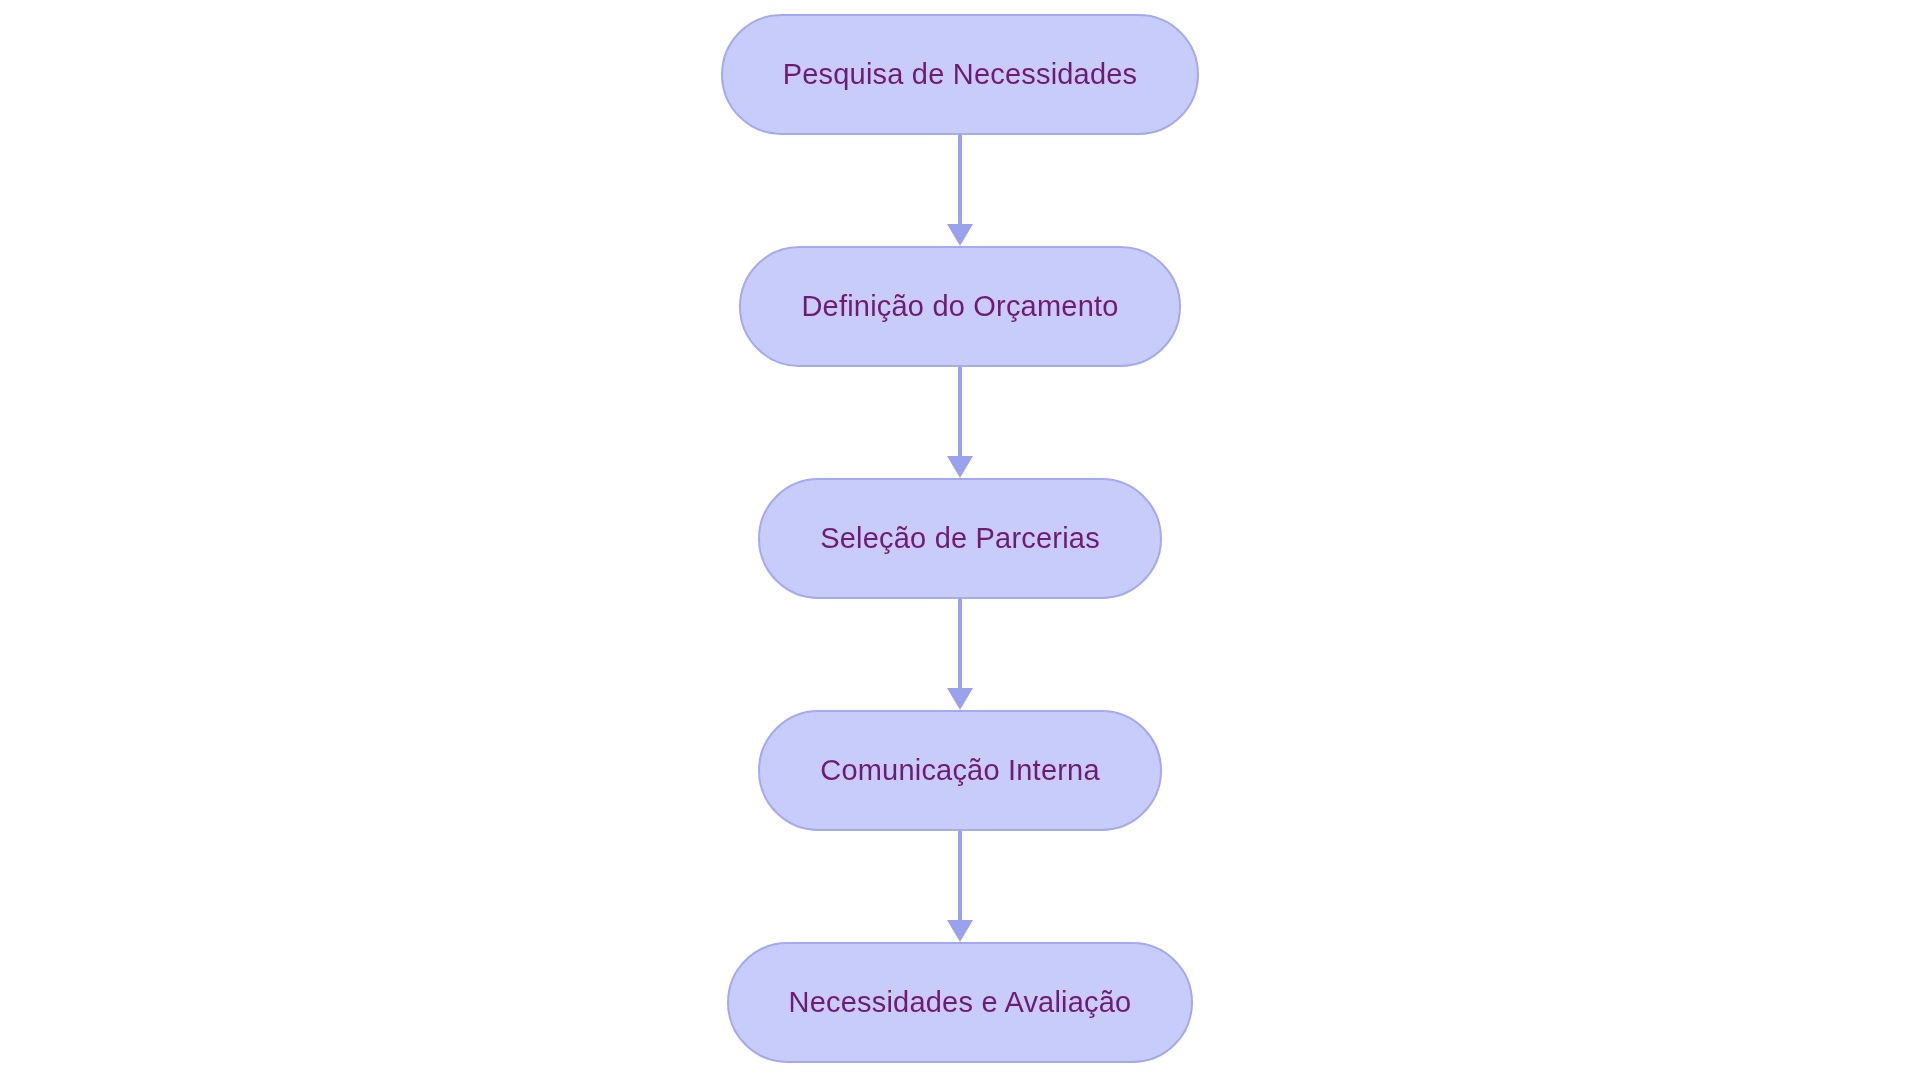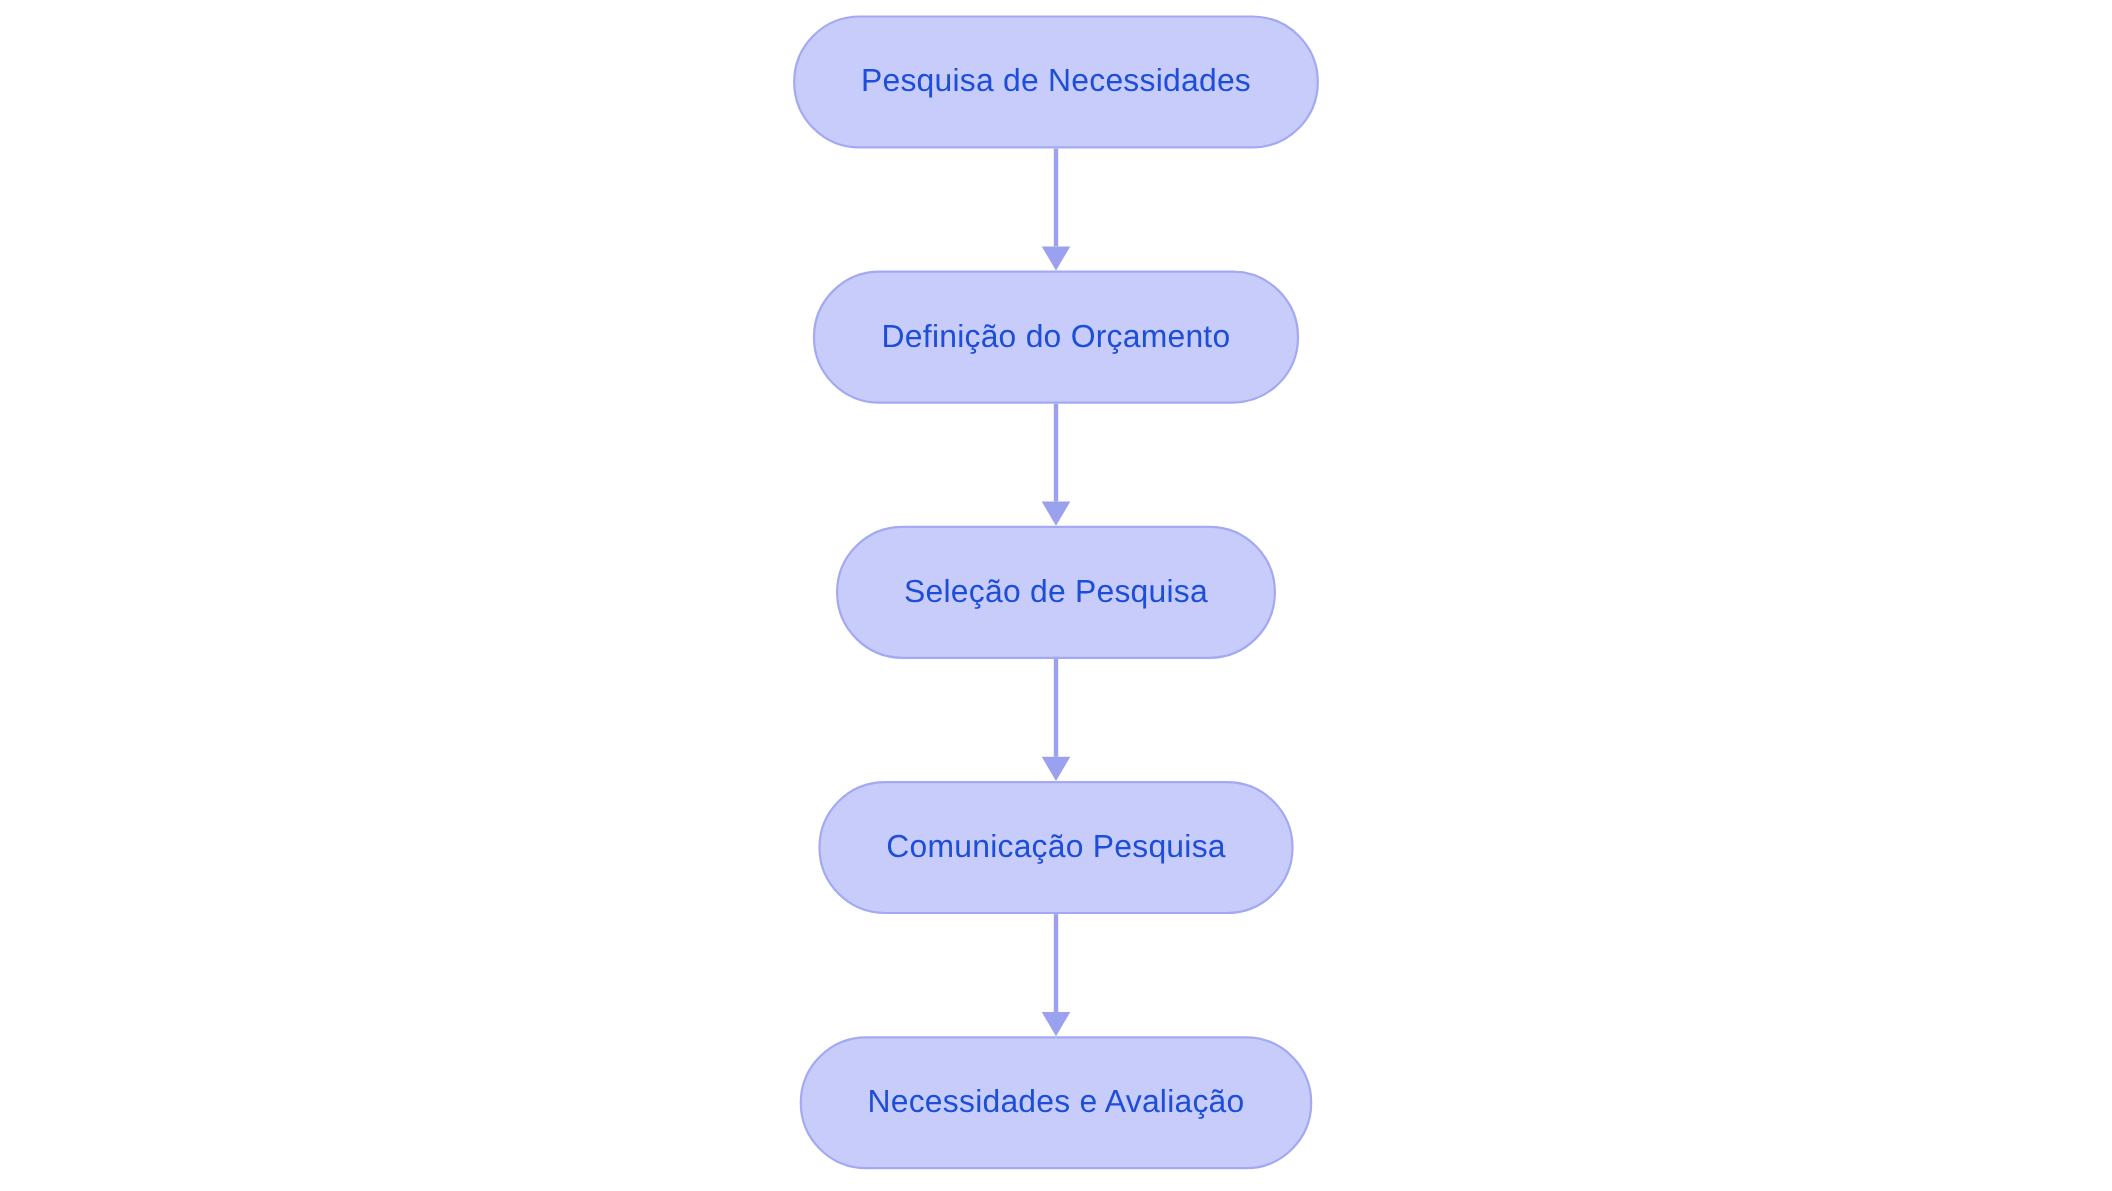--- a/index.html
+++ b/index.html
@@ -46,21 +46,21 @@
     border: 2px solid #a3a9f2;
     border-radius: 62px;
     padding: 0 60px;
     white-space: nowrap;
   }
 
   .flow-node-label {
     font-family: "Liberation Sans", sans-serif;
     font-size: 29px;
     line-height: 1;
-    color: #1d4ed8;
+    color: #701a75;
     letter-spacing: 0.2px;
     white-space: nowrap;
   }
 
   .flow-connector {
     position: relative;
     width: 30px;
     height: 111px;
     display: flex;
     align-items: flex-start;
@@ -107,30 +107,30 @@
     <div class="flow-node">
       <span class="flow-node-label">Definição do Orçamento</span>
     </div>
 
     <div class="flow-connector">
       <span class="connector-line"></span>
       <span class="connector-head"></span>
     </div>
 
     <div class="flow-node">
-      <span class="flow-node-label">Seleção de Pesquisa</span>
+      <span class="flow-node-label">Seleção de Parcerias</span>
     </div>
 
     <div class="flow-connector">
       <span class="connector-line"></span>
       <span class="connector-head"></span>
     </div>
 
     <div class="flow-node">
-      <span class="flow-node-label">Comunicação Pesquisa</span>
+      <span class="flow-node-label">Comunicação Interna</span>
     </div>
 
     <div class="flow-connector">
       <span class="connector-line"></span>
       <span class="connector-head"></span>
     </div>
 
     <div class="flow-node">
       <span class="flow-node-label">Necessidades e Avaliação</span>
     </div>

